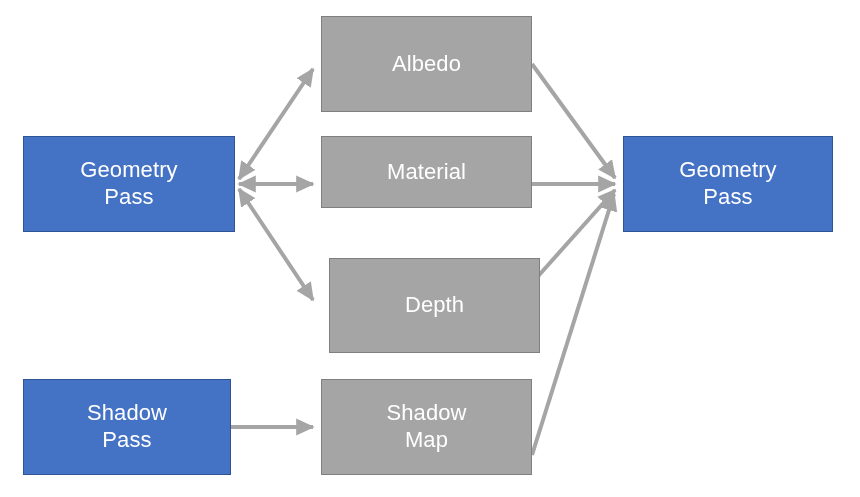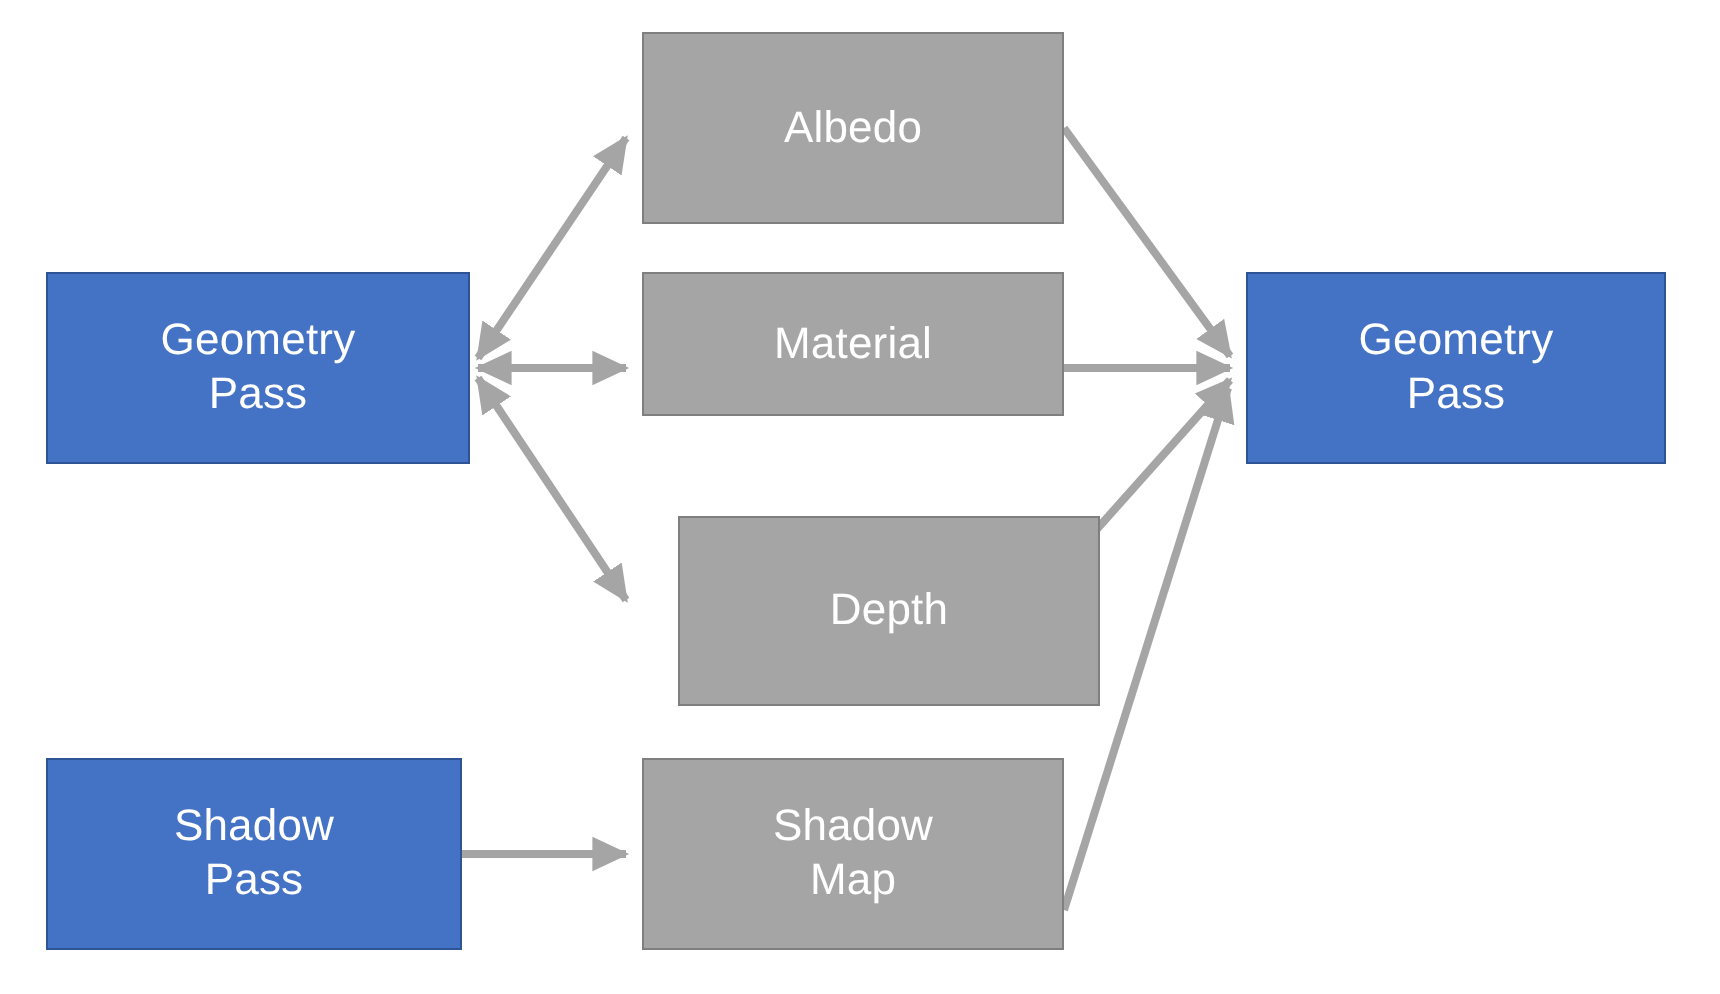--- a/index.html
+++ b/index.html
@@ -50,21 +50,21 @@
   .node .label {
     display: block;
     width: 100%;
     white-space: pre-line;
   }
   
   #node-geometry-pass { left: 23px;  top: 136px; width: 212px; height: 96px; }
   #node-shadow-pass   { left: 23px;  top: 379px; width: 208px; height: 96px; }
   #node-albedo        { left: 321px; top: 16px;  width: 211px; height: 96px; }
   #node-material      { left: 321px; top: 136px; width: 211px; height: 72px; }
-  #node-depth         { left: 339px; top: 258px; width: 211px; height: 95px; }
+  #node-depth         { left: 329px; top: 258px; width: 211px; height: 95px; }
   #node-shadow-map    { left: 321px; top: 379px; width: 211px; height: 96px; }
   #node-lighting-pass { left: 623px; top: 136px; width: 210px; height: 96px; }
 </style>
 </head>
 <body>
 
 <div id="canvas">
 
   <svg id="edges" viewBox="0 0 860 497" width="860" height="497" xmlns="http://www.w3.org/2000/svg">
     <defs>

